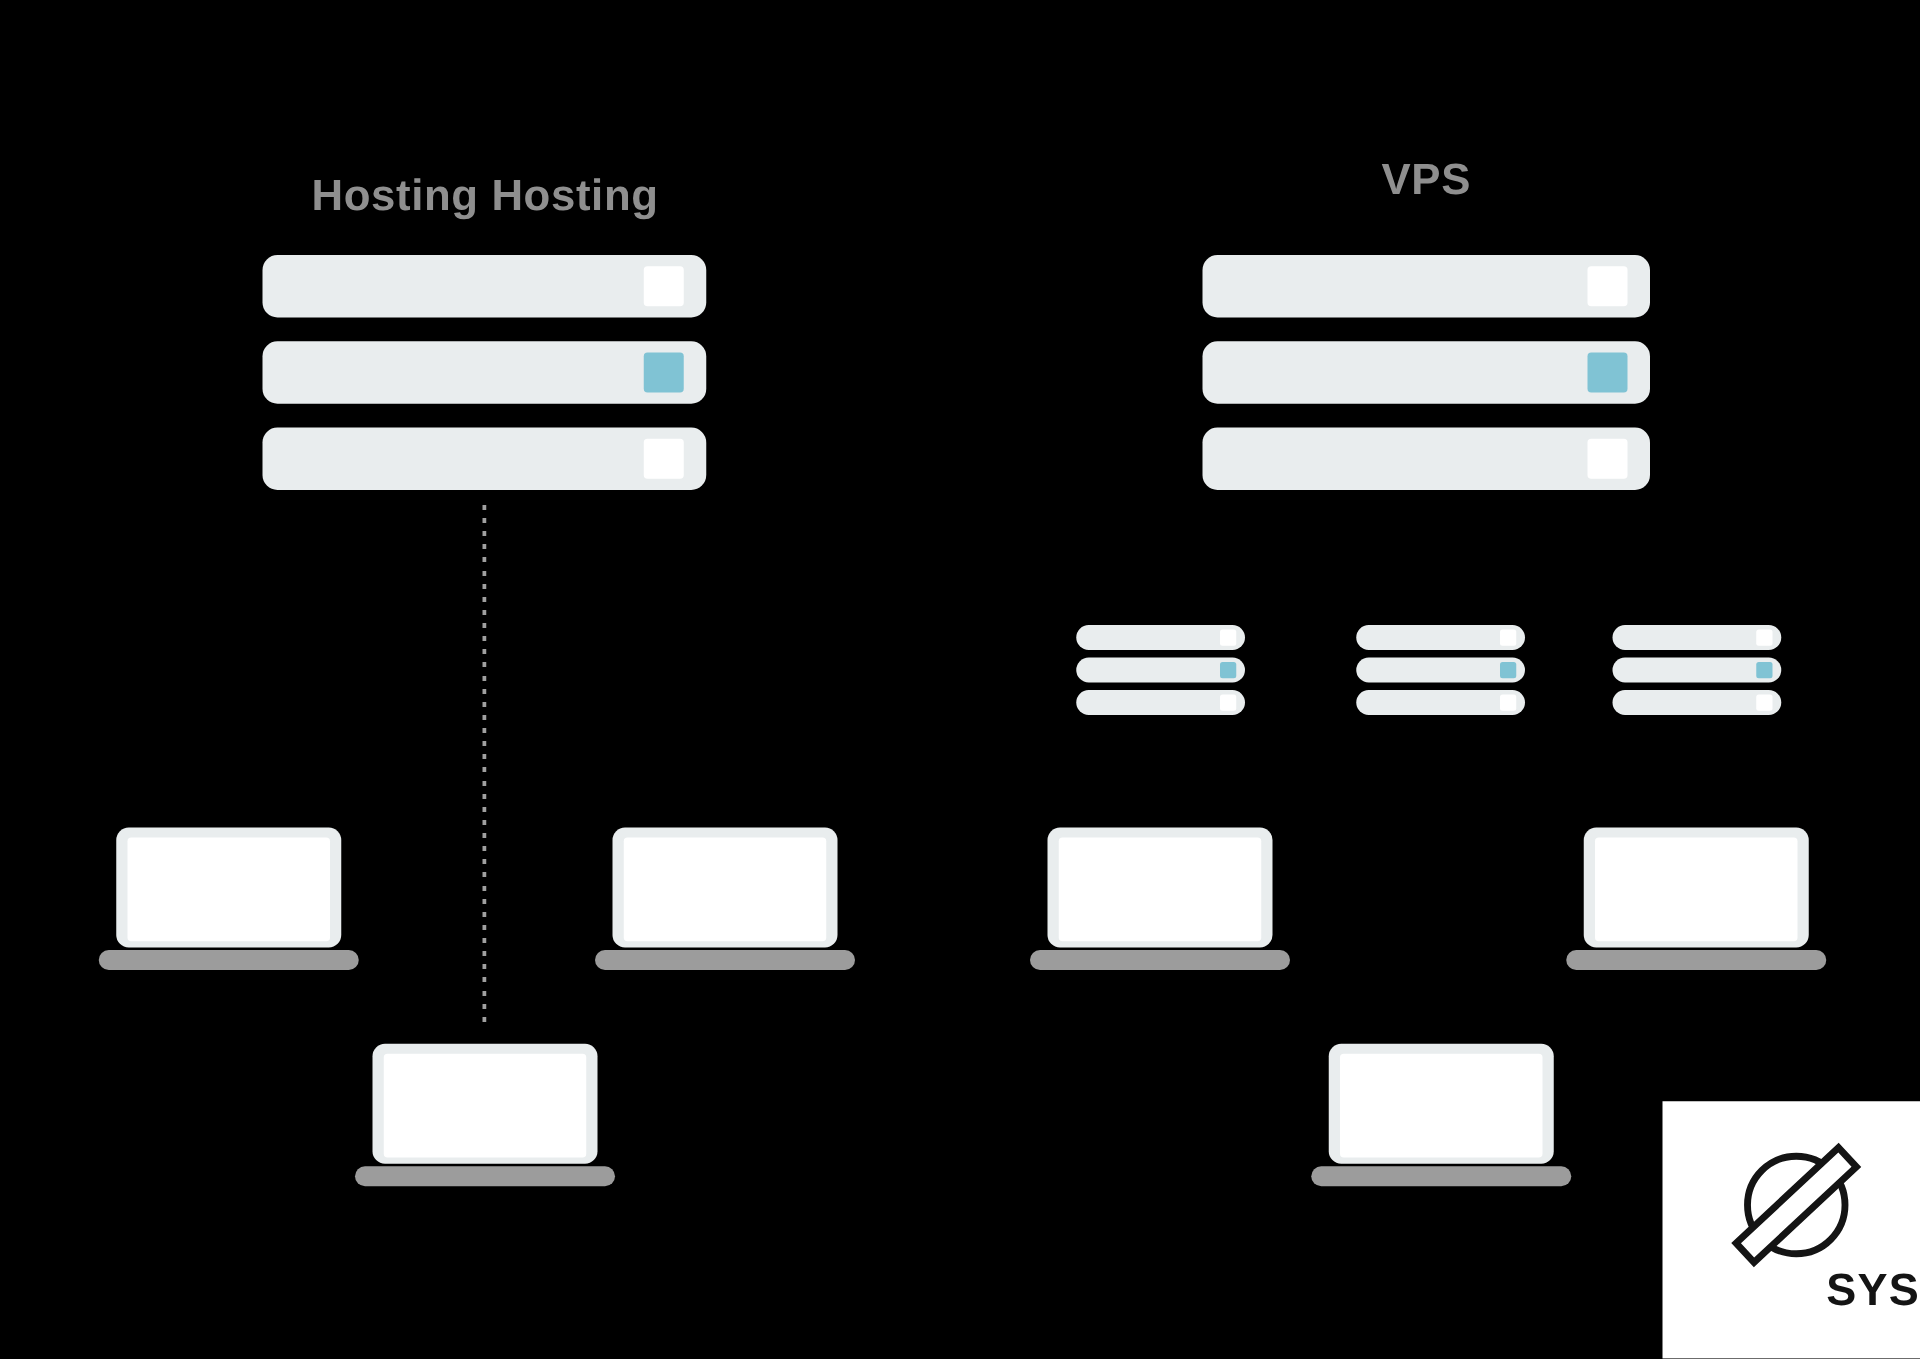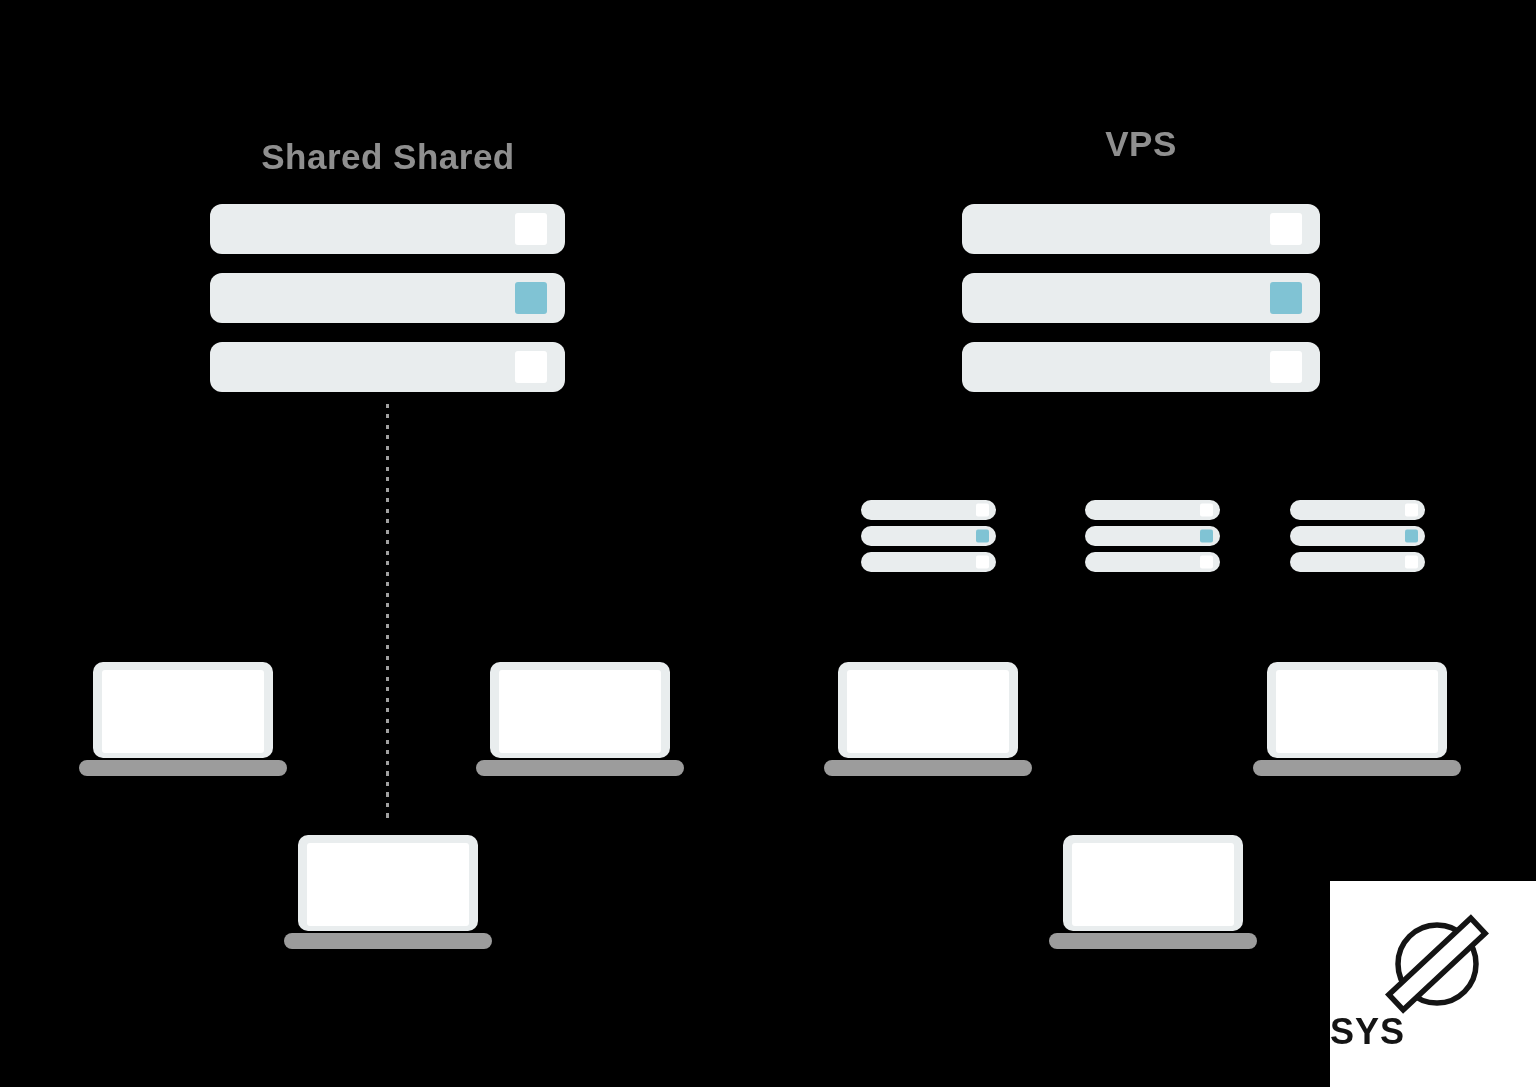--- a/index.html
+++ b/index.html
@@ -75,33 +75,33 @@
   
   .brand-box{
     position:absolute;
     left:1330px;top:881px;
     width:206px;height:206px;
     background:var(--brand-bg);
   }
   .brand-icon{position:absolute;left:0;top:4px;}
   .brand-label{
     position:absolute;left:0;top:130px;width:100%;
-    text-align:left;
+    text-align:right;
     font-size:36px;
     font-weight:bold;
     letter-spacing:1px;
     color:var(--brand-ink);
   }
 </style>
 </head>
 <body>
 
 <div class="canvas">
 
-  <h2 class="title" style="left:210px;top:138px;width:356px;">Shared Shared</h2>
+  <h2 class="title" style="left:210px;top:138px;width:356px;">Hosting Hosting</h2>
 
   <div class="stack lg" style="left:210px;top:204px;width:355px;">
     <div class="bar lg">
       <span class="led lg white"></span>
     </div>
     <div class="bar lg">
       <span class="led lg blue"></span>
     </div>
     <div class="bar lg">
       <span class="led lg white"></span>

